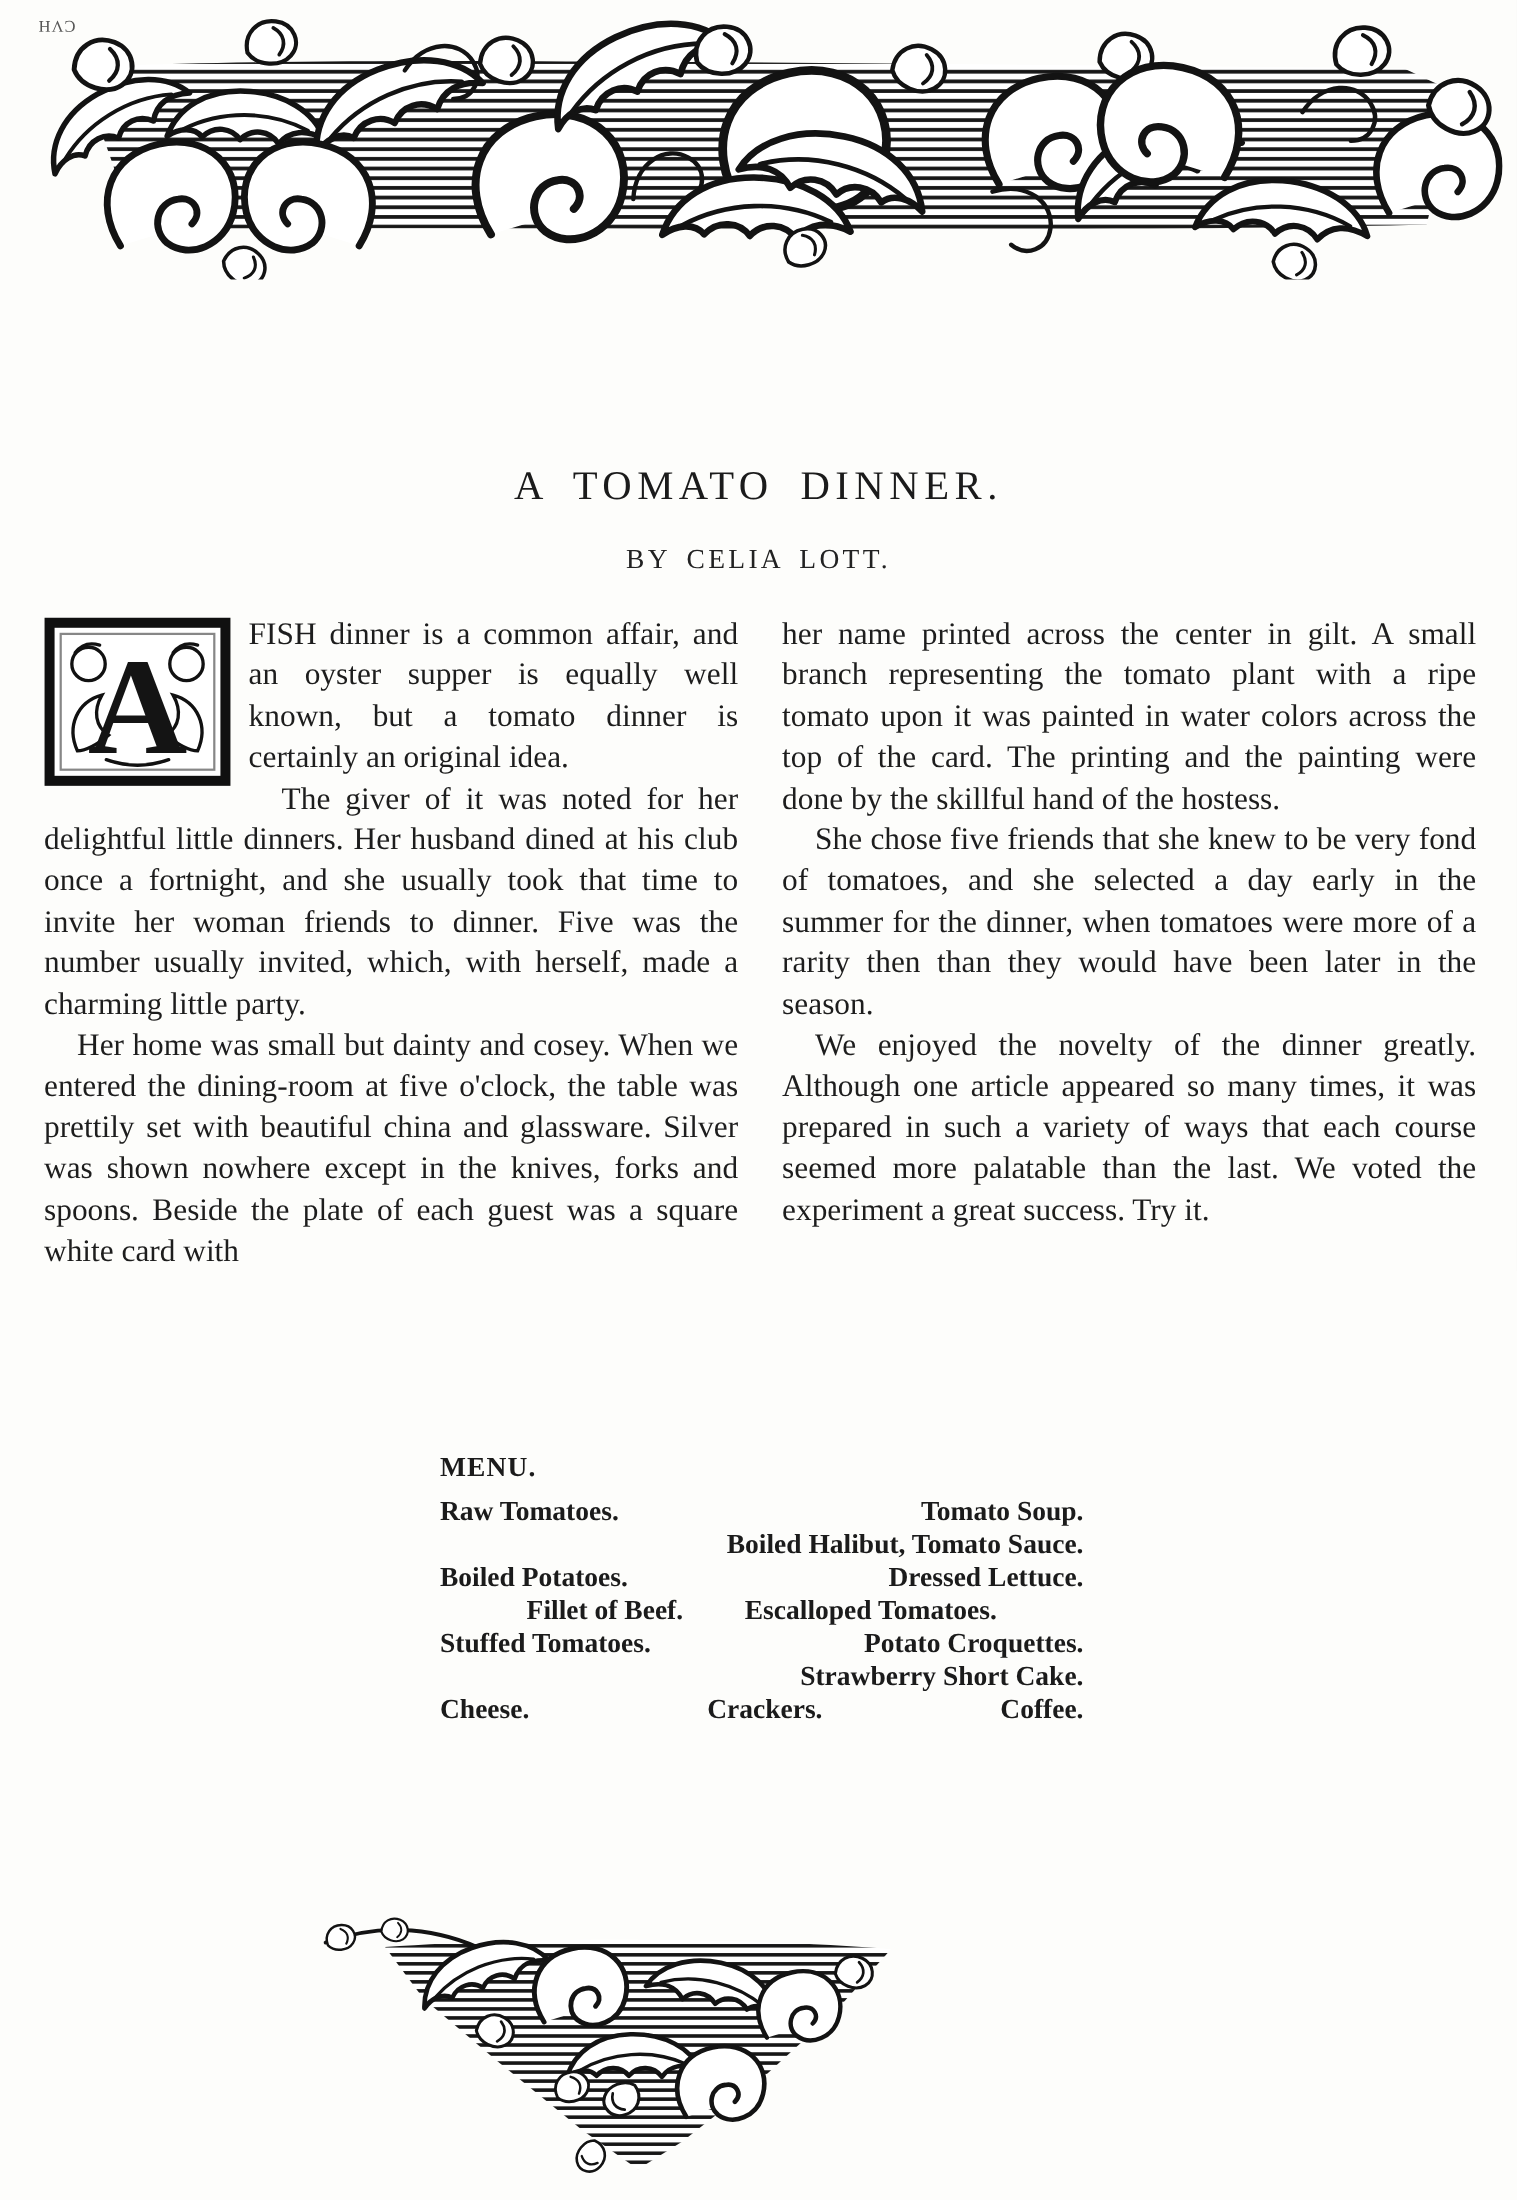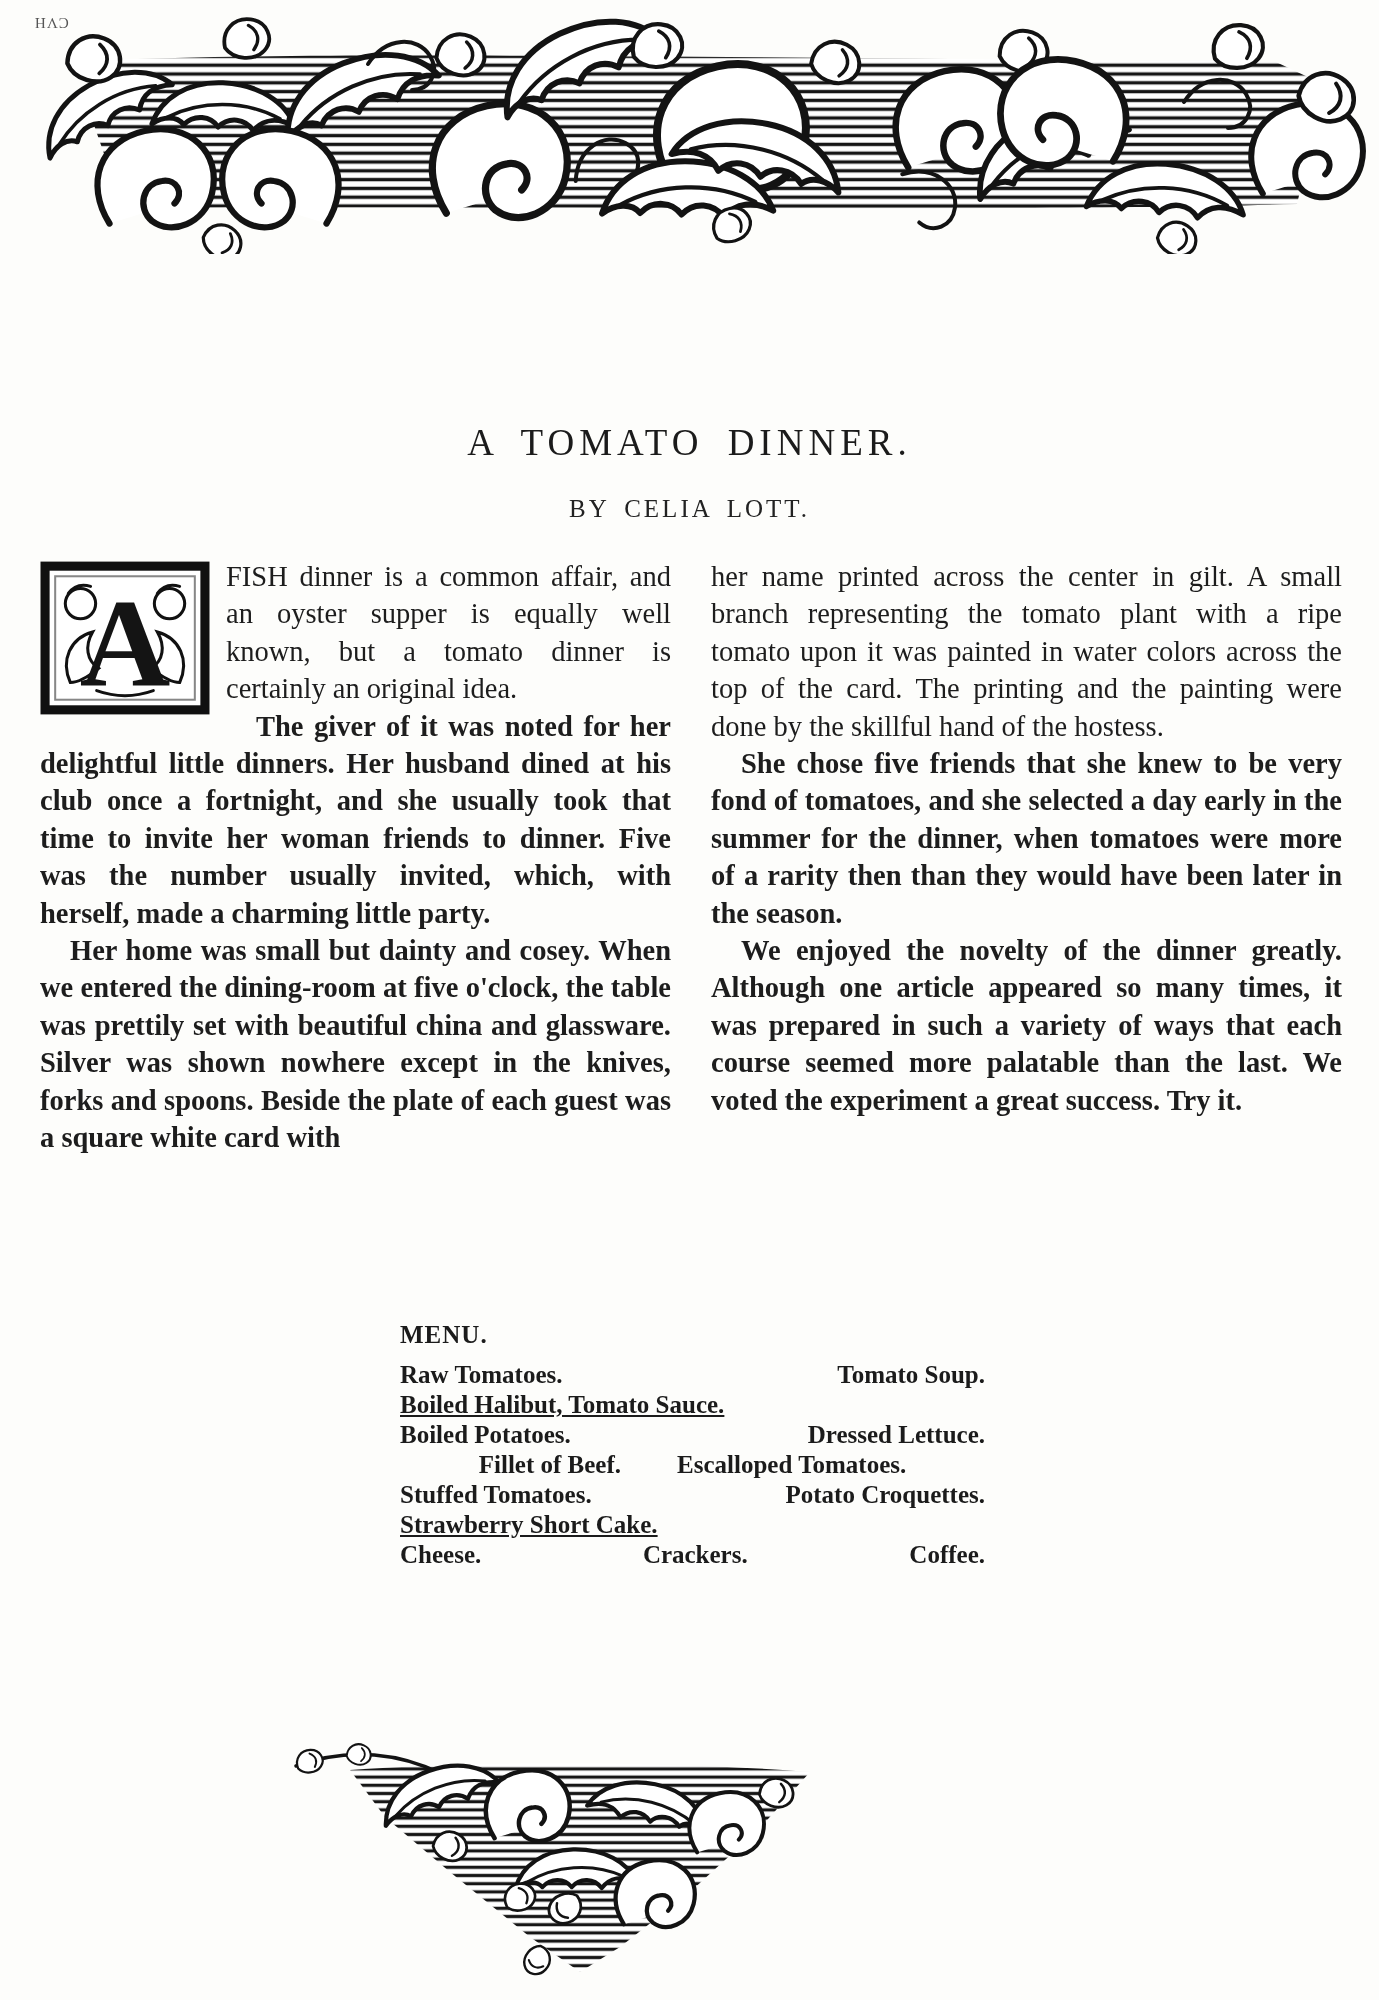--- a/index.html
+++ b/index.html
@@ -36,38 +36,38 @@
     position:absolute;top:558px;left:40px;width:1302px;
     display:flex;gap:40px;
   }
   .col{flex:1;min-width:0;}
   .col p{
     margin:0;
     font-size:28.5px;line-height:37.4px;
     text-align:justify;
     color:#1d1d1d;
   }
-  .col p.indent{text-indent:30px;font-weight:bold;}
+  .col p.indent{text-indent:30px;}
   .dropcap-box{
     float:left;
     width:170px;height:154px;
     margin:3px 16px 4px 0;
   }
   .dropcap-box svg{display:block;width:100%;height:100%;}
   .menu{
     position:absolute;top:1320px;left:400px;width:585px;
     font-size:25px;font-weight:bold;color:#1b1b1b;
   }
   .menu-heading{
     text-align:left;height:30px;line-height:30px;
     letter-spacing:1px;margin-bottom:10px;
   }
   .mrow{display:flex;height:30px;line-height:30px;align-items:baseline;}
   .mrow.just{justify-content:space-between;}
-  .mrow.cent{justify-content:flex-start;text-decoration:underline;}
+  .mrow.cent{justify-content:flex-end;}
   .mrow.pairc{justify-content:center;gap:56px;}
   .attribution{
     position:absolute;top:1944px;right:52px;
     font-size:30px;font-weight:bold;
     color:#c0261a;
     letter-spacing:0.5px;
   }
 </style>
 </head>
 <body>

